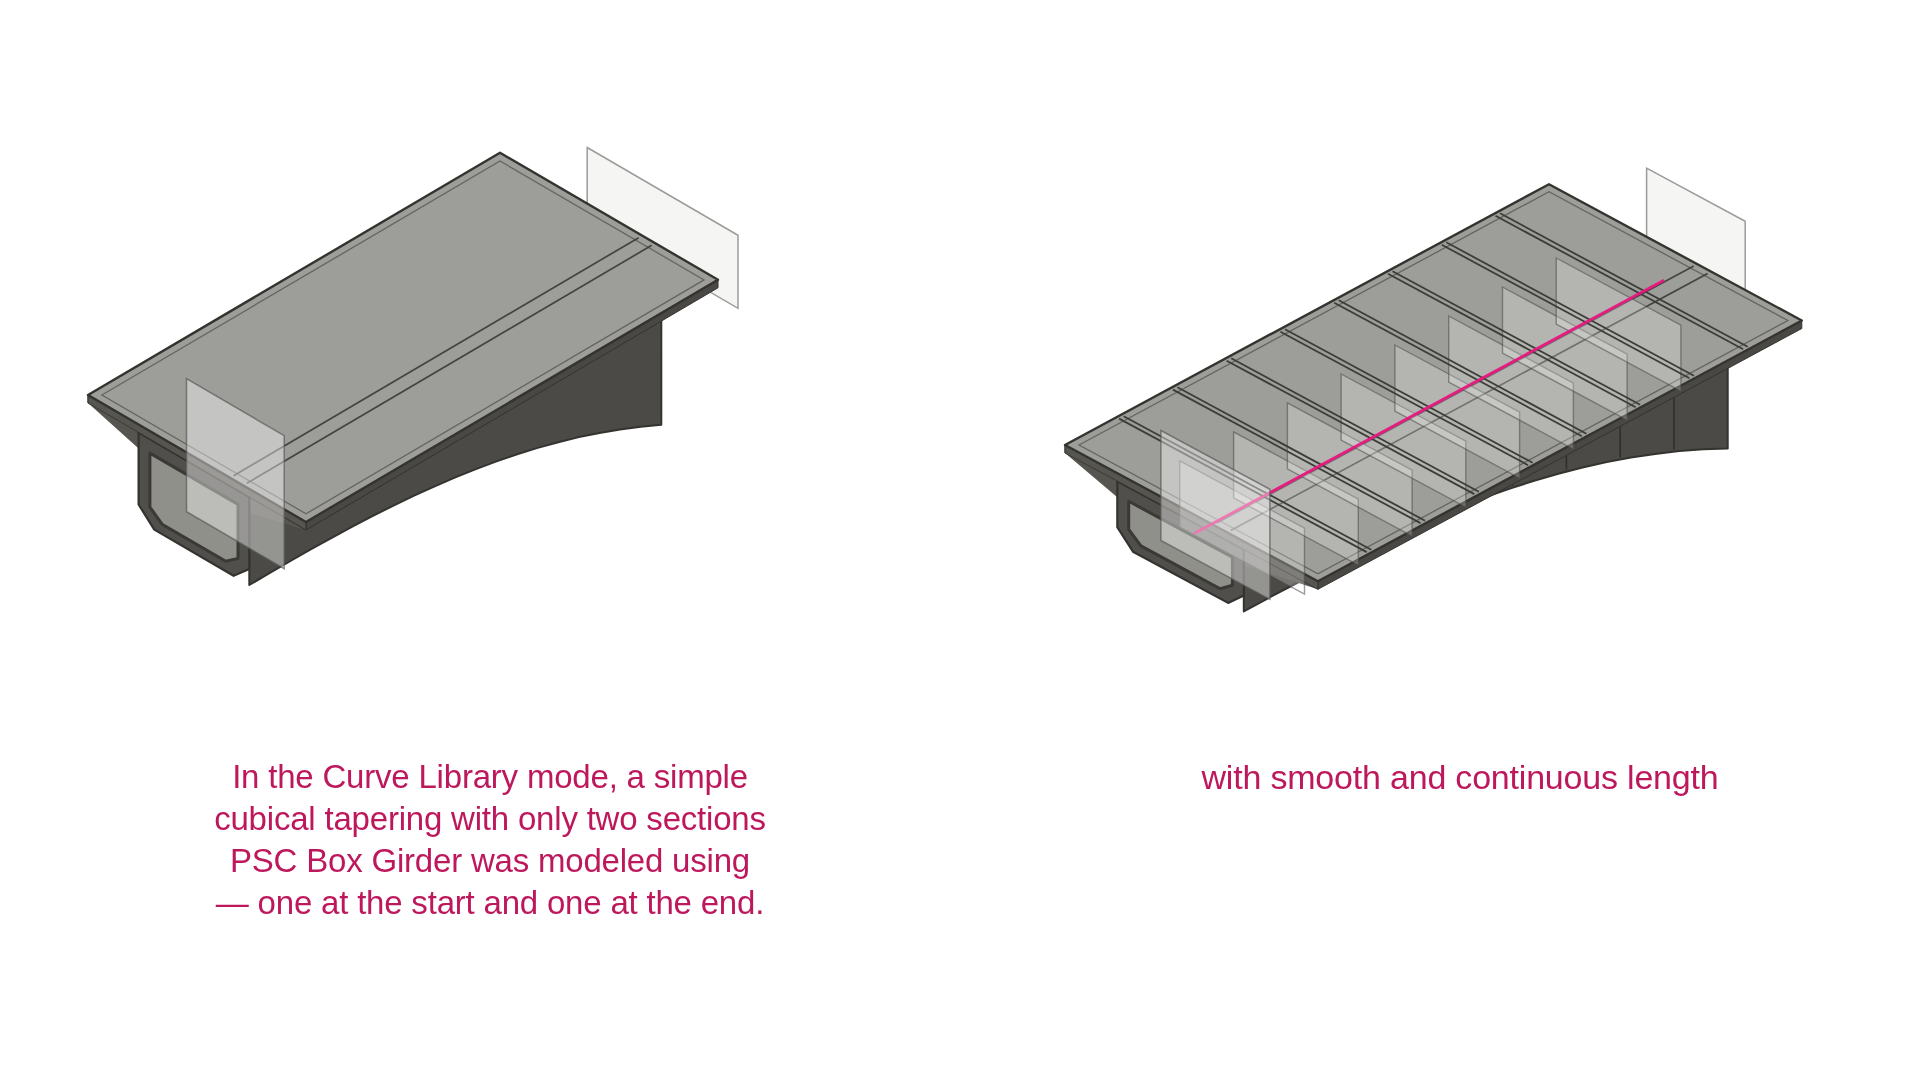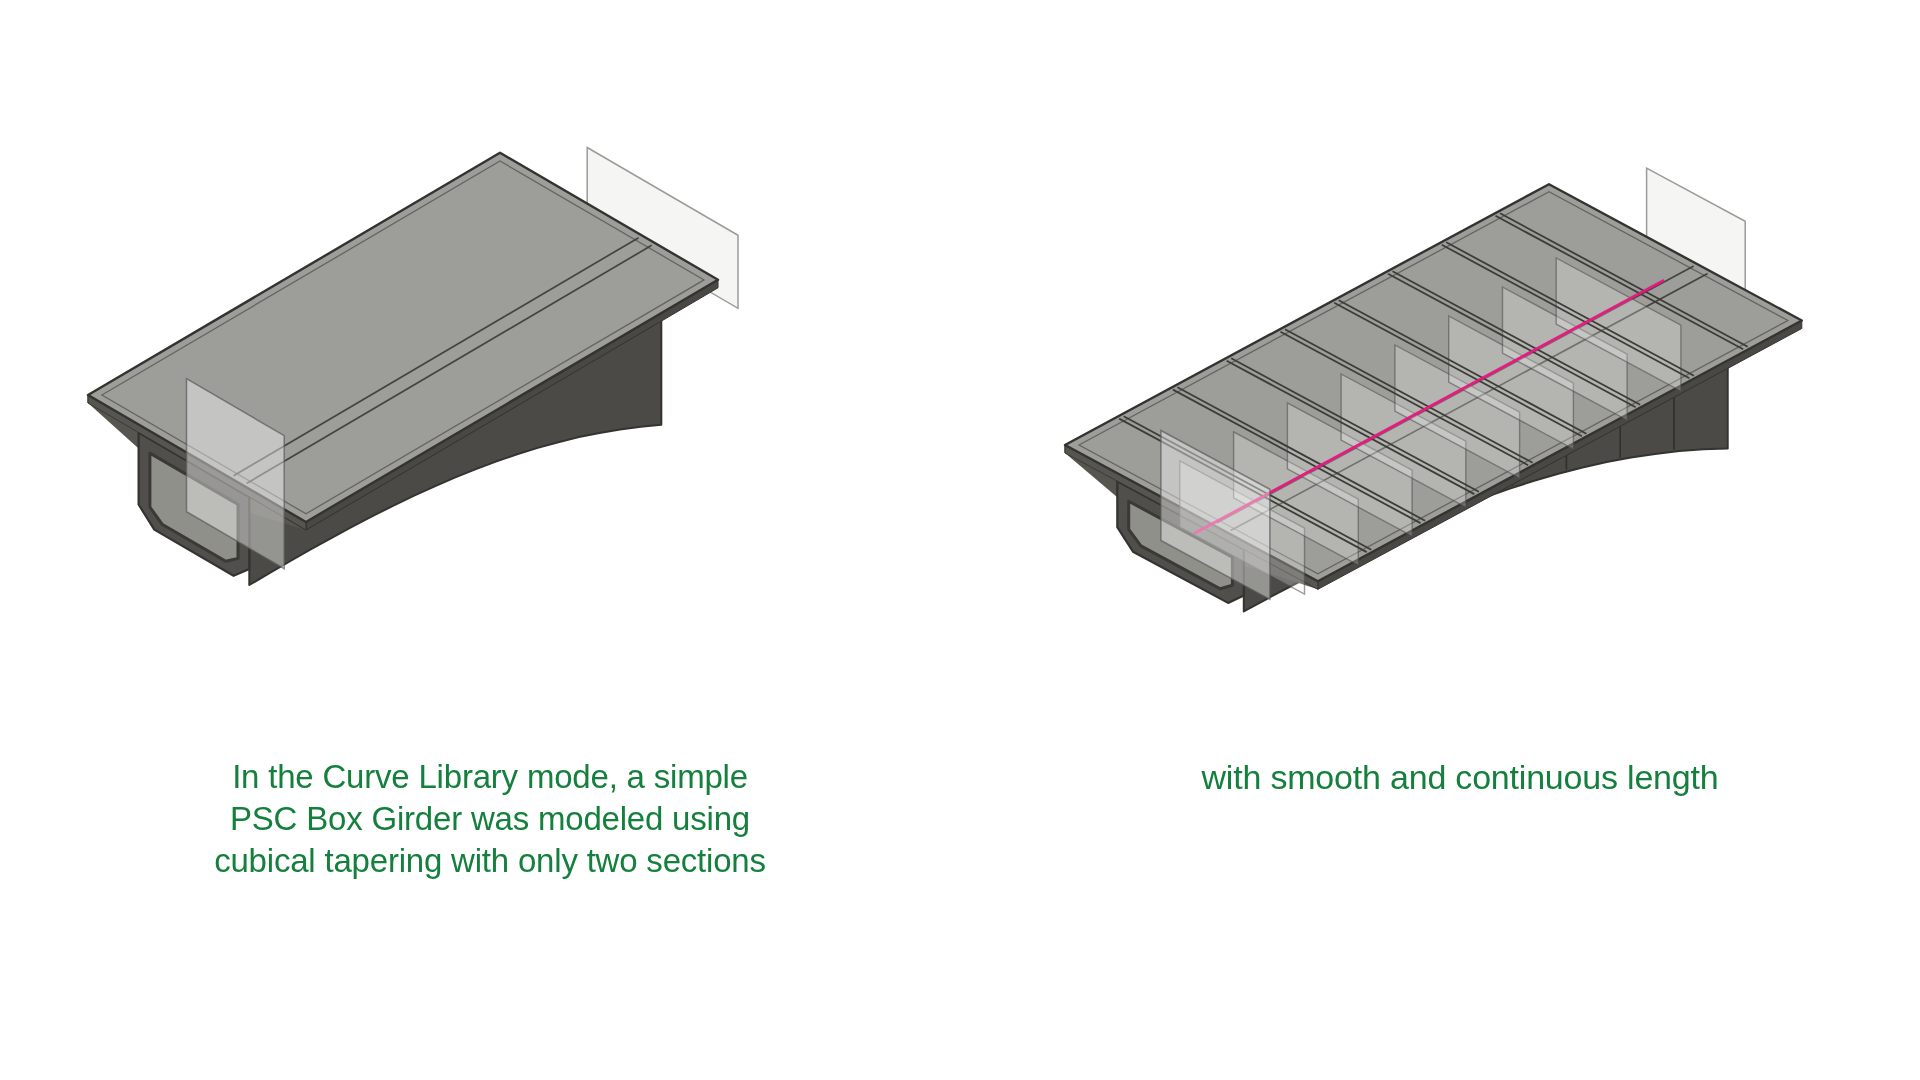--- a/index.html
+++ b/index.html
@@ -8,21 +8,21 @@
     background:#ffffff;
     font-family:"Liberation Sans", sans-serif;
     overflow:hidden;
     position:relative;
   }
   .stage{position:absolute;inset:0;}
   svg.figures{position:absolute;left:0;top:0;}
   .caption{
     position:absolute;
     text-align:center;
-    color:#15803d;
+    color:#be185d;
     font-size:33px;
     line-height:42px;
     letter-spacing:-0.2px;
     font-weight:400;
   }
   .caption span{display:block;}
   .caption-left{left:140px;top:756px;width:700px;}
   .caption-right{left:1040px;top:756px;width:840px;font-size:34px;}
 </style>
 </head>
@@ -93,21 +93,22 @@
         <line x1="1446.2965333333334" y1="242.30466666666666" x2="1693.9445333333333" y2="375.7846666666667" stroke="#3c3c38" stroke-width="1.8"></line>
         <line x1="1495.5354666666667" y1="215.76533333333336" x2="1743.1834666666668" y2="349.24533333333335" stroke="#3c3c38" stroke-width="1.8"></line>
         <line x1="1500.0698666666667" y1="213.32133333333334" x2="1747.7178666666669" y2="346.80133333333333" stroke="#3c3c38" stroke-width="1.8"></line>
         <line x1="1194.056" y1="533.52" x2="1664.064" y2="280.19000000000005" stroke="#e8157d" stroke-width="2.8" stroke-opacity="0.95"></line>
         <polygon points="1160.9,430.5 1269.9,489.3 1269.9,599.3 1160.9,540.5" fill="rgba(250,250,250,0.42)" stroke="rgba(90,90,90,0.7)" stroke-width="1.5"></polygon>
       </g>
   </svg>
 
   <div class="caption caption-left">
     <span>In the Curve Library mode, a simple</span>
+    <span>cubical tapering with only two sections</span>
     <span>PSC Box Girder was modeled using</span>
-    <span>cubical tapering with only two sections</span>
+    <span>— one at the start and one at the end.</span>
   </div>
 
   <div class="caption caption-right">
     <span>with smooth and continuous length</span>
   </div>
 
 </div>
 
 </body></html>

